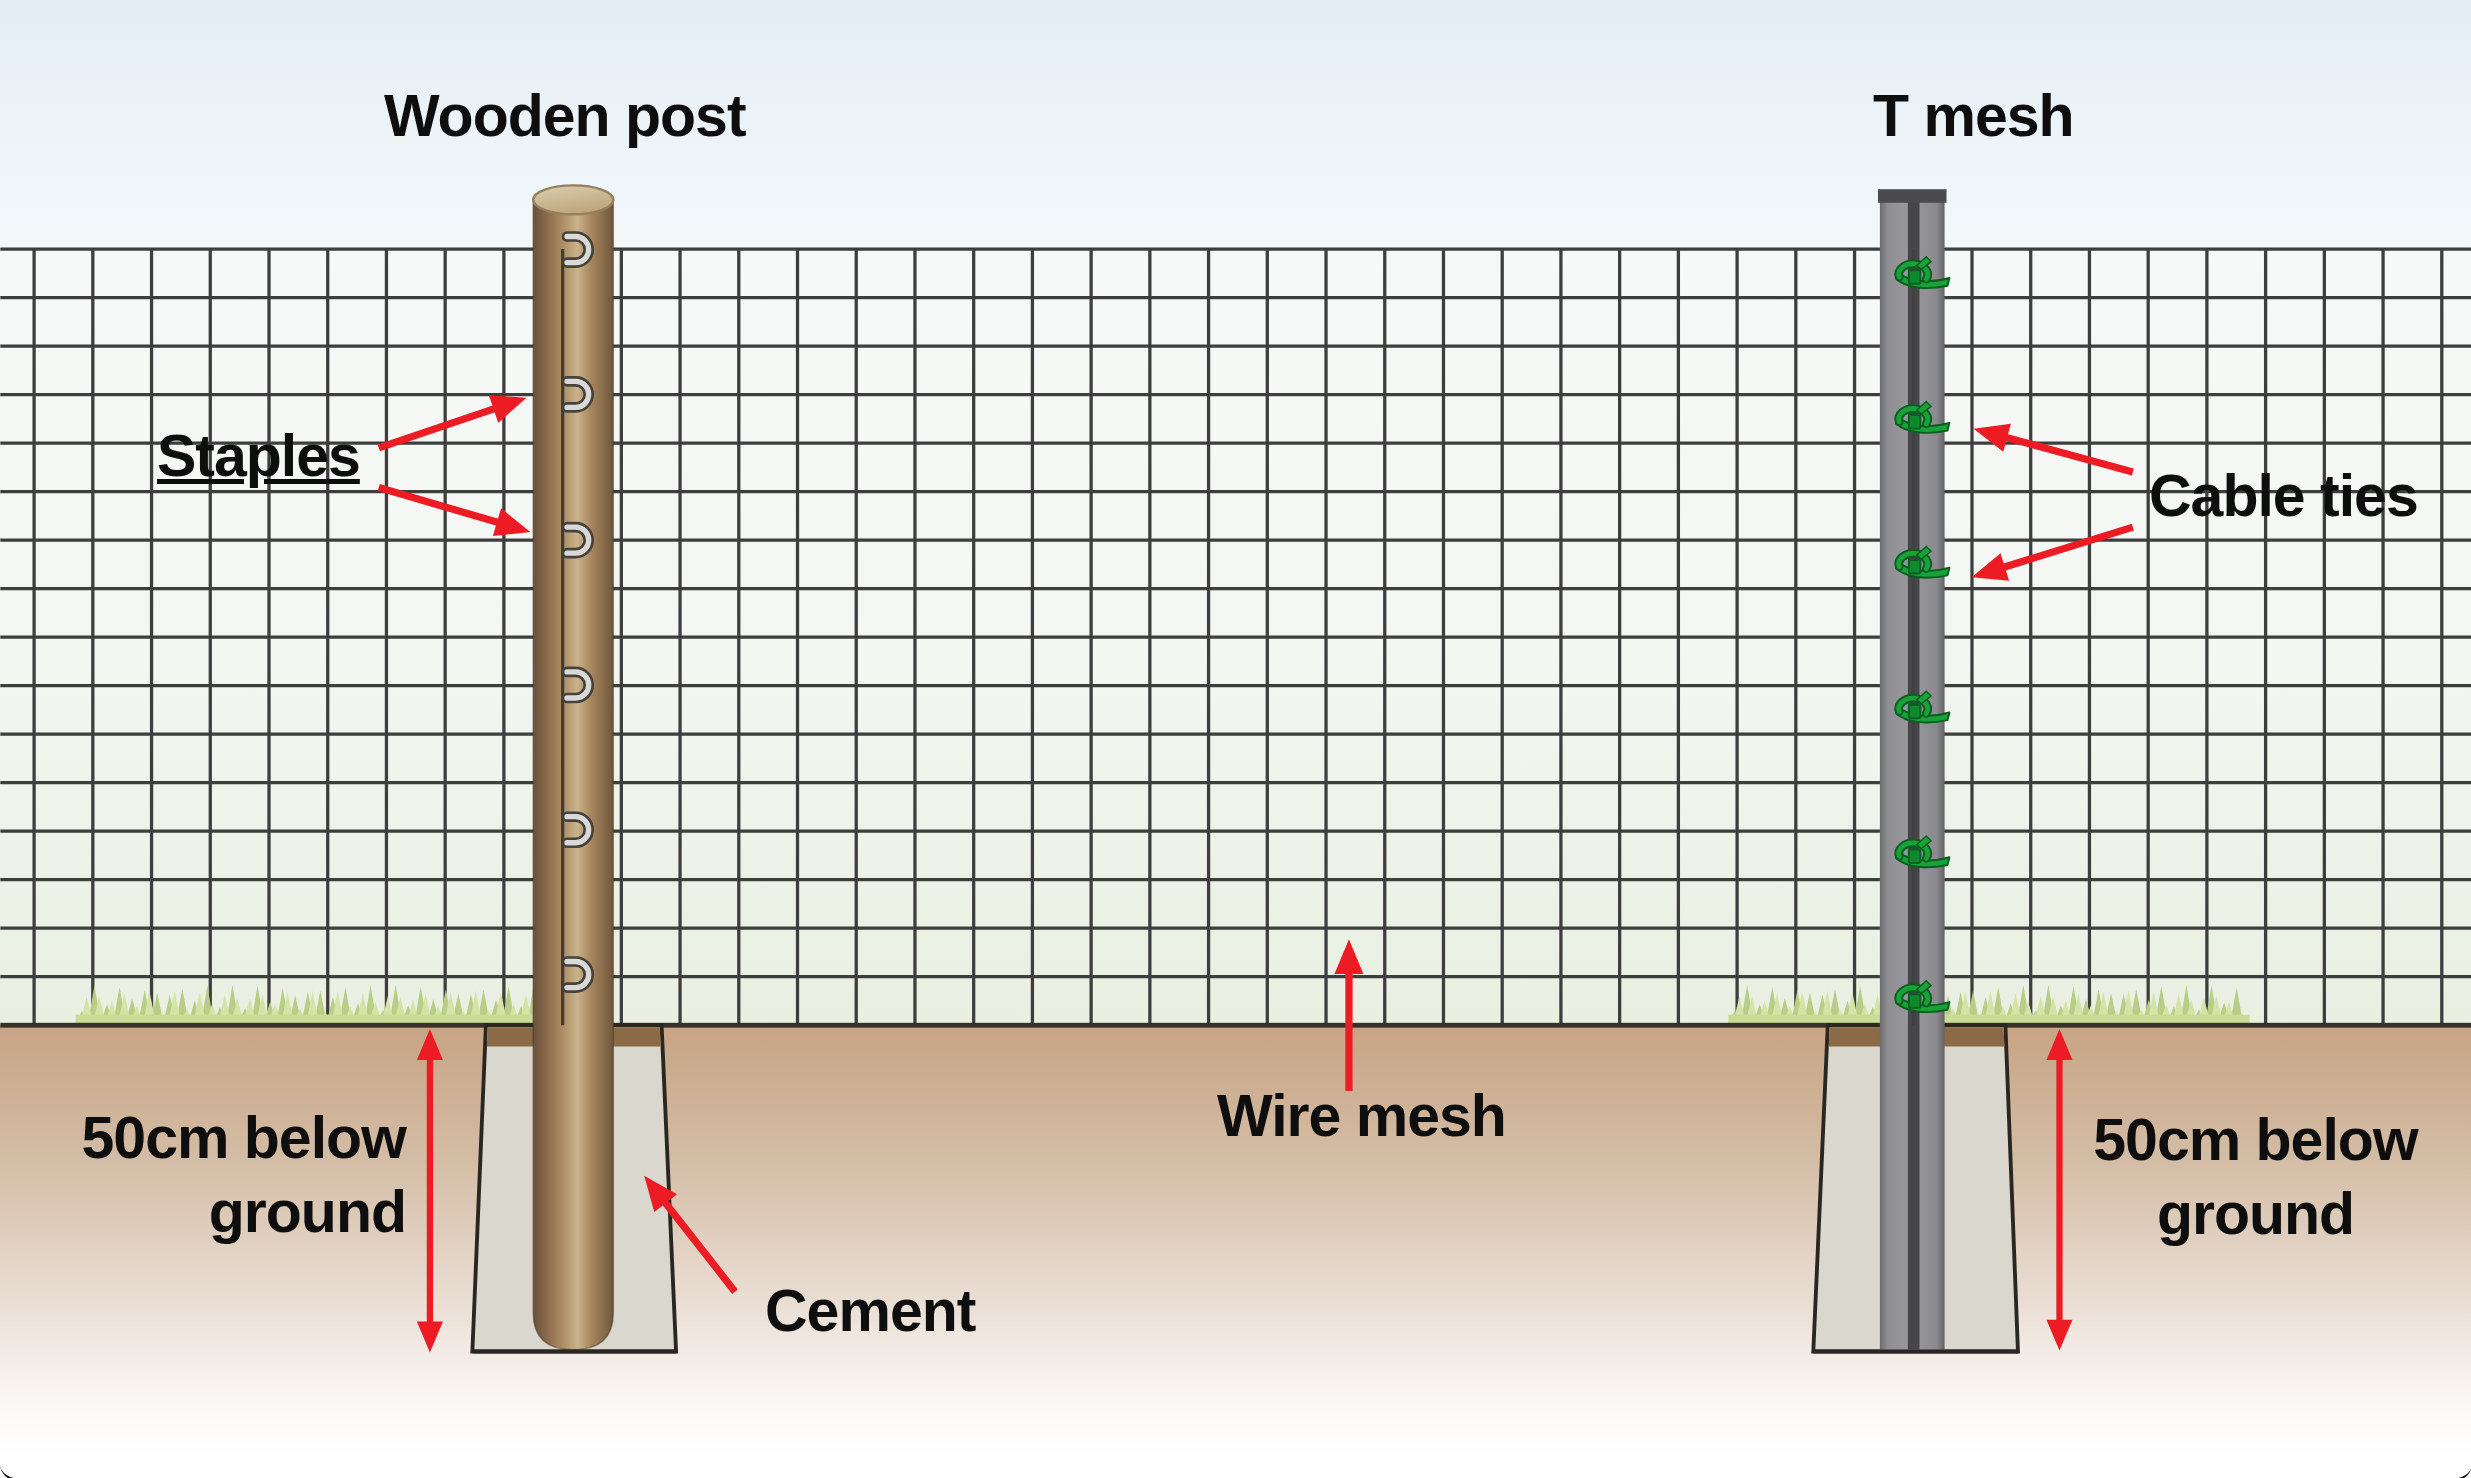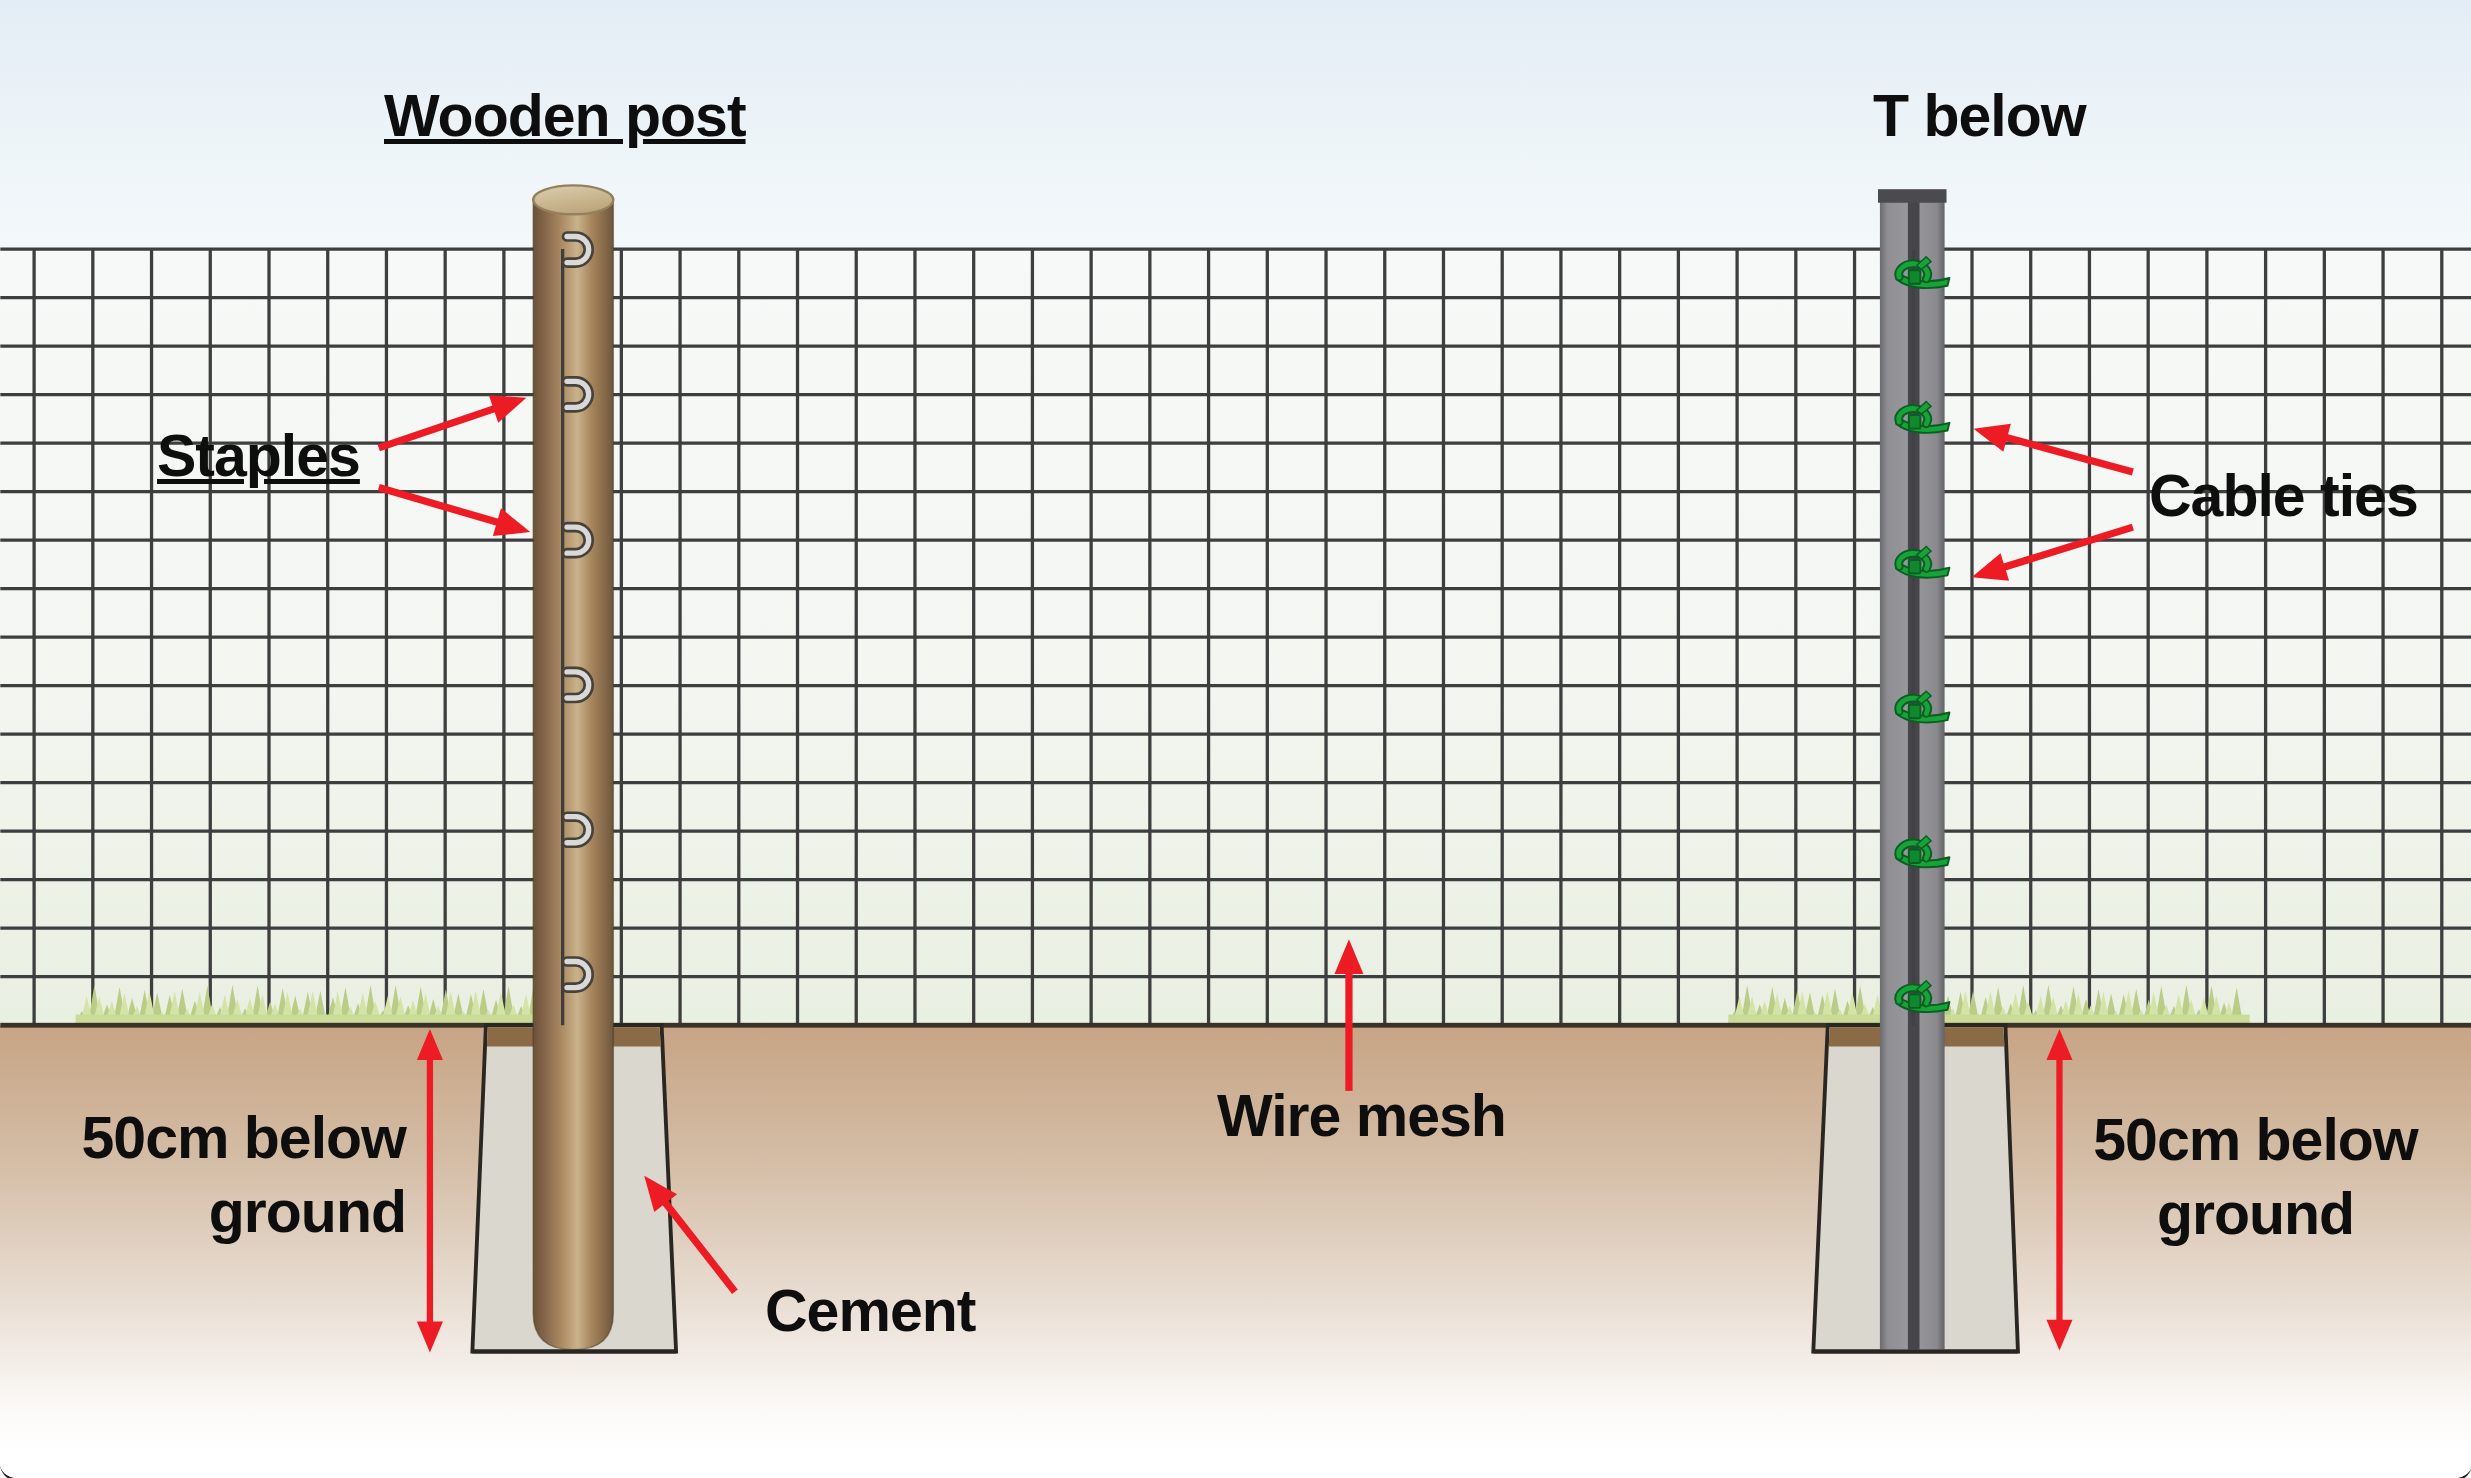--- a/index.html
+++ b/index.html
@@ -238,23 +238,23 @@
         <polygon points="445,1401 431.5,1369 458.5,1369" fill="#ed1c24"></polygon>
         <polygon points="445,1066 458.5,1098 431.5,1098" fill="#ed1c24"></polygon>
       </g>
       <g>
         <line x1="2133" y1="1088.4" x2="2133" y2="1376.6" stroke="#ed1c24" stroke-width="6.5"></line>
         <polygon points="2133,1399 2119.5,1367 2146.5,1367" fill="#ed1c24"></polygon>
         <polygon points="2133,1066 2146.5,1098 2119.5,1098" fill="#ed1c24"></polygon>
       </g>
     </svg>
 
-  <div class="lbl center" style="left:384px;top:83px;width:332px;text-decoration:underline;">Wooden post</div>
-
-  <div class="lbl center" style="left:1873px;top:83px;width:193px;">T below</div>
+  <div class="lbl center" style="left:384px;top:83px;width:332px;">Wooden post</div>
+
+  <div class="lbl center" style="left:1873px;top:83px;width:193px;">T mesh</div>
 
   <div class="lbl" style="left:157px;top:423px;text-decoration:underline;">Staples</div>
 
   <div class="lbl" style="left:1217px;top:1083px;">Wire mesh</div>
 
   <div class="lbl" style="left:2149px;top:463px;">Cable ties</div>
 
   <div class="lbl" style="left:765px;top:1278px;">Cement</div>
 
   <div class="lbl right depth" style="left:39px;top:1101px;width:367px;">

